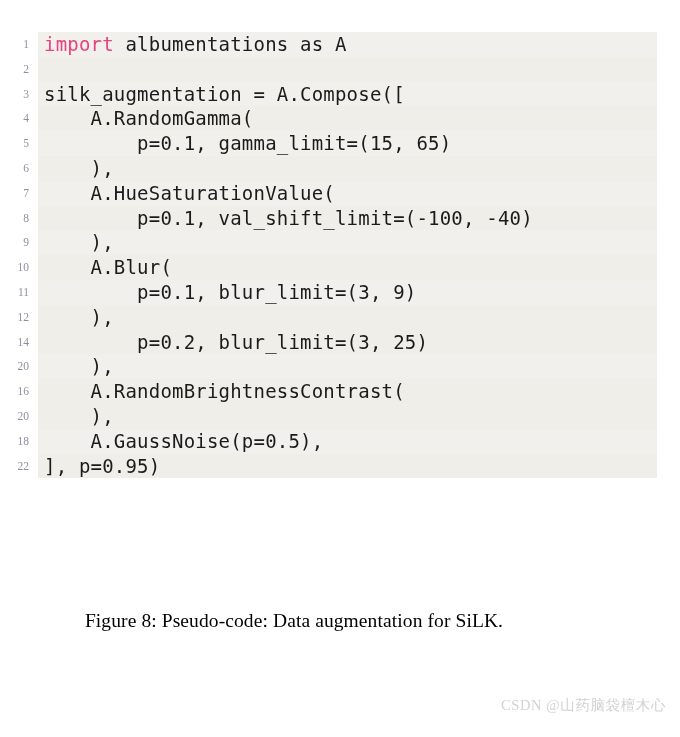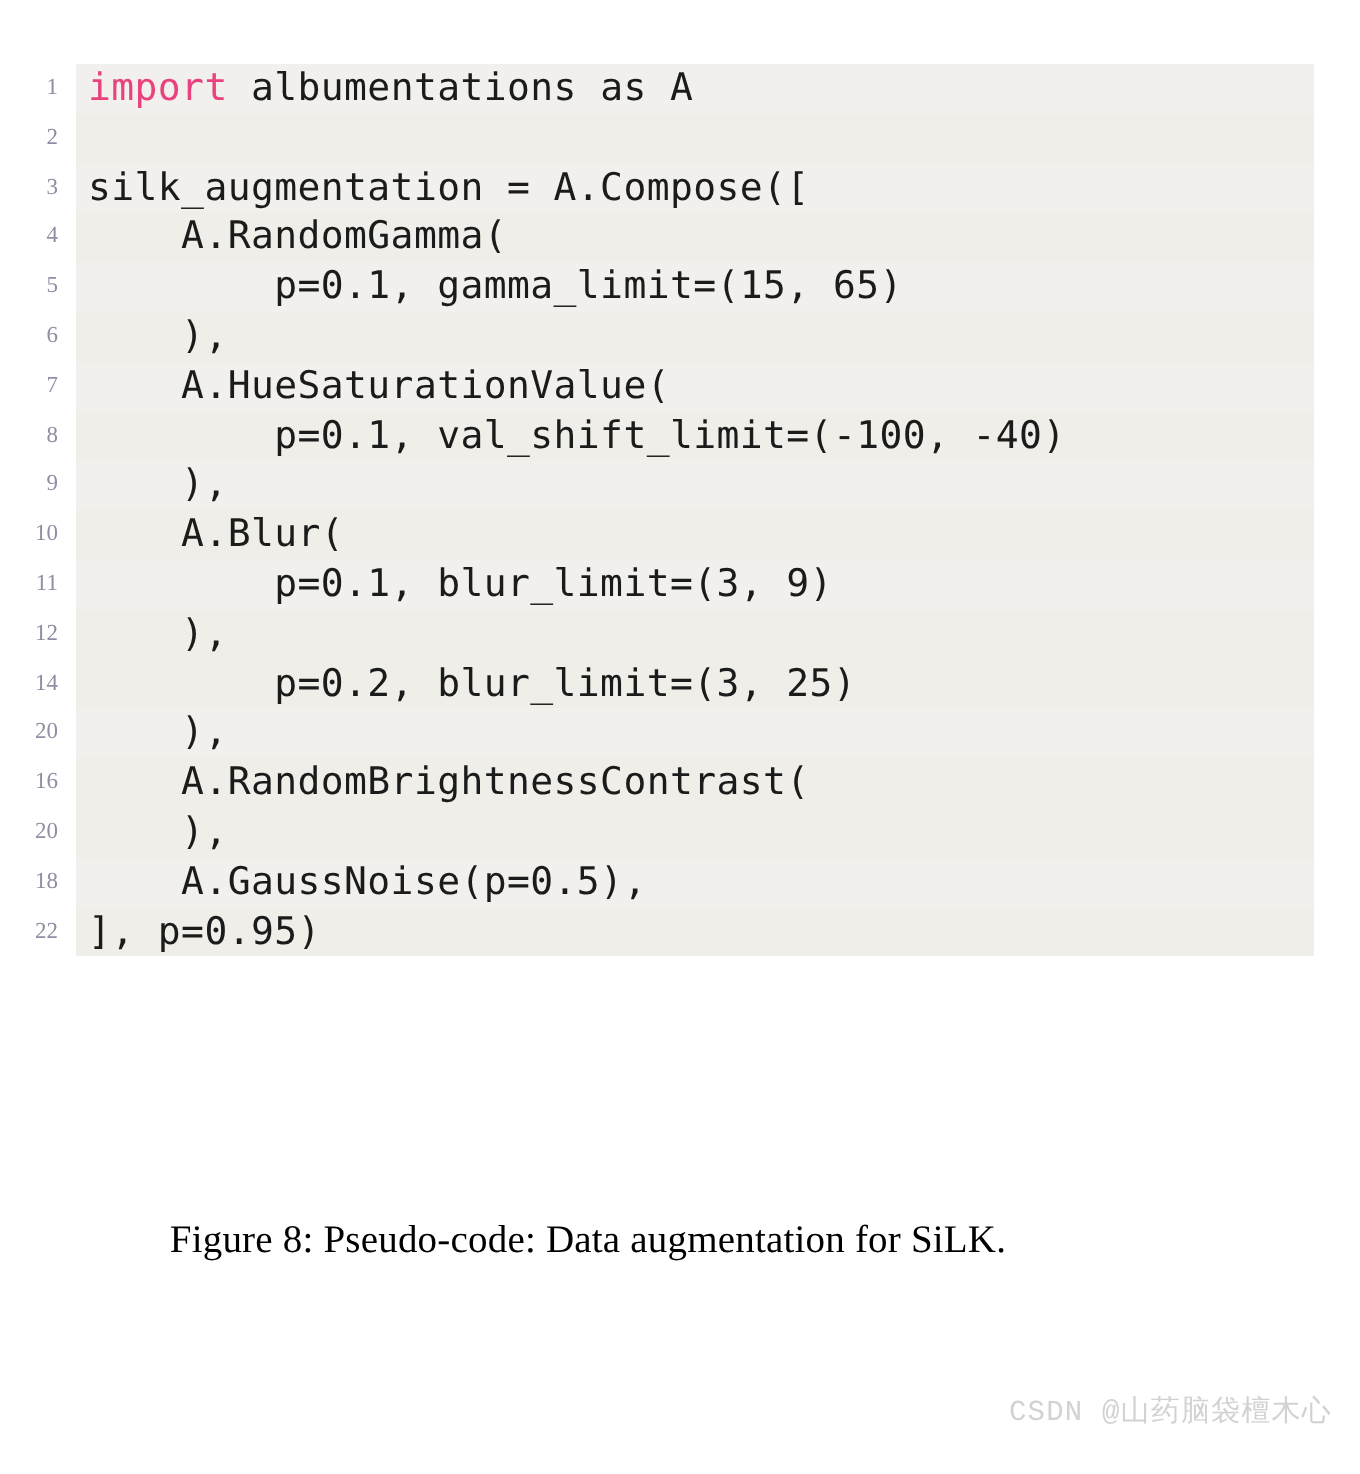--- a/index.html
+++ b/index.html
@@ -78,21 +78,21 @@
     font-size: 19.5px;
     color: #000000;
     letter-spacing: 0.1px;
   }
 
   
   #watermark {
     position: absolute;
     right: 14px;
     bottom: 22px;
-    font-family: Liberation Mono, monospace;
+    font-family: Liberation Serif, serif;
     font-size: 14.5px;
     color: #d2d2d2;
     letter-spacing: 0.6px;
     white-space: nowrap;
     user-select: none;
   }
 </style>
 </head>
 <body>
 

